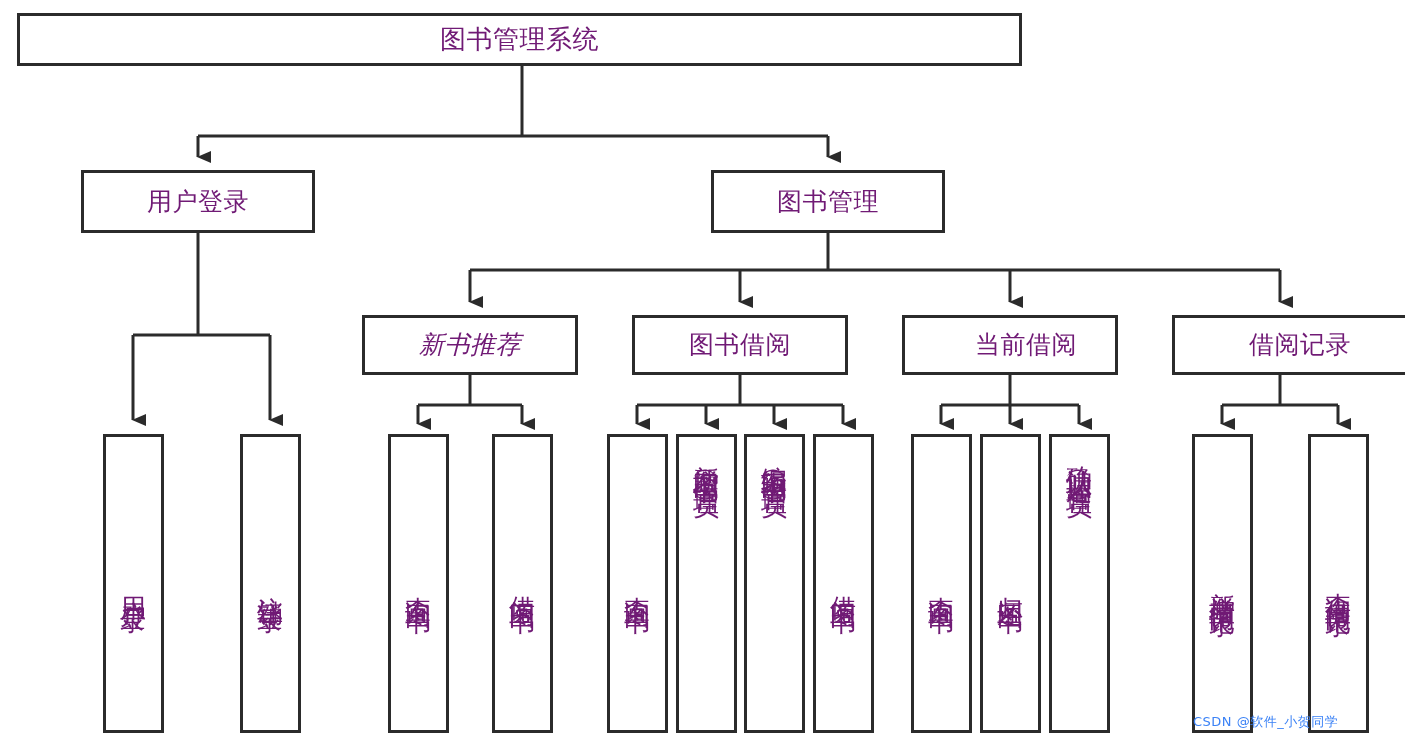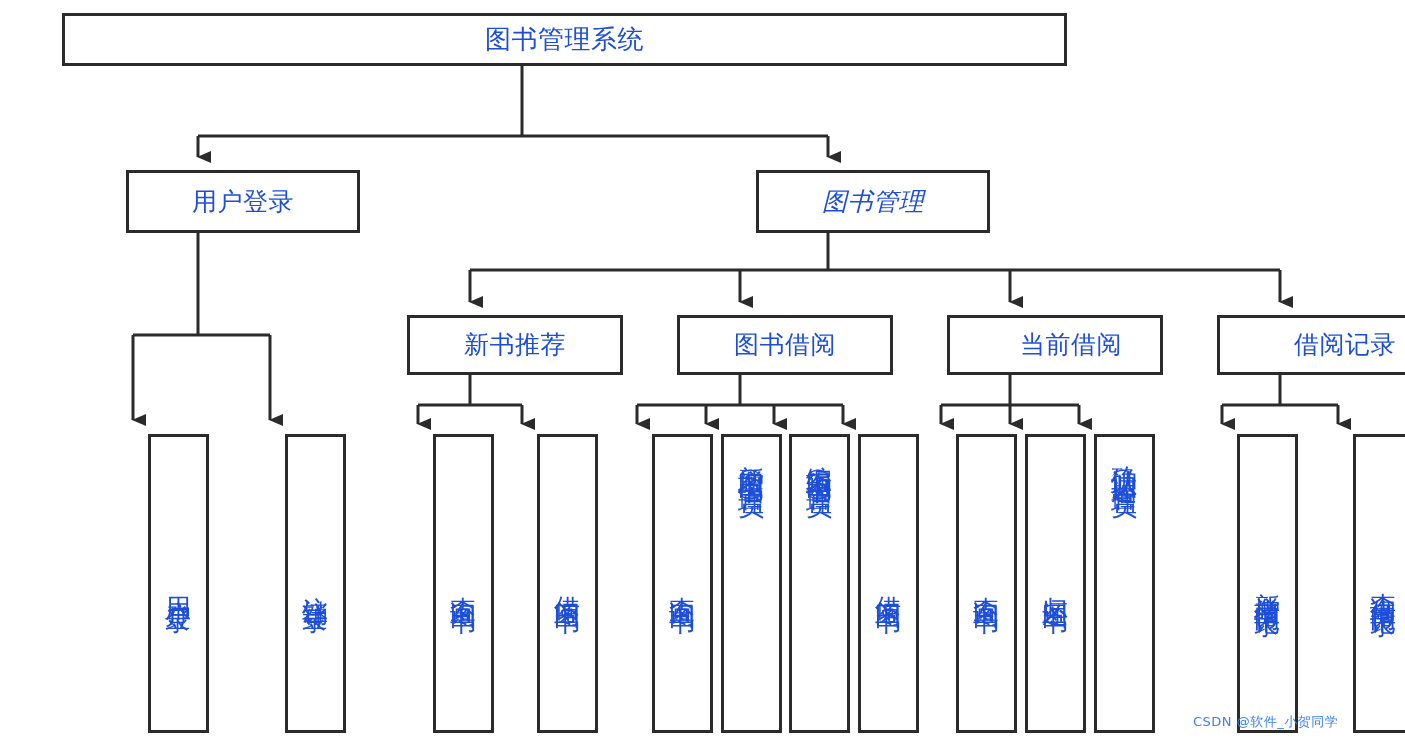--- a/index.html
+++ b/index.html
@@ -27,23 +27,22 @@
     pointer-events: none;
   }
   .node {
     position: absolute;
     box-sizing: border-box;
     border: 3px solid #2b2b2b;
     background: #ffffff;
     display: flex;
     align-items: center;
     justify-content: center;
-    color: #1d4ed8;
+    color: #701a75;
     font-weight: 400;
-    margin-left: 45px;
   }
   .node .label {
     display: block;
     line-height: 1.18;
     letter-spacing: 0.5px;
     white-space: nowrap;
   }
   
   .node.horiz .label {
     font-size: 25px;
@@ -139,25 +138,25 @@
     </g>
   </svg>
 
   <div class="node horiz root" style="left:17px; top:13px; width:1005px; height:53px;">
     <span class="label">图书管理系统</span>
   </div>
 
   <div class="node horiz" style="left:81px; top:170px; width:234px; height:63px;">
     <span class="label">用户登录</span>
   </div>
-  <div class="node horiz" style="left:711px; top:170px; width:234px; height:63px;font-style:italic;">
+  <div class="node horiz" style="left:711px; top:170px; width:234px; height:63px;">
     <span class="label">图书管理</span>
   </div>
 
-  <div class="node horiz" style="left:362px; top:315px; width:216px; height:60px;">
+  <div class="node horiz" style="left:362px; top:315px; width:216px; height:60px;font-style:italic;">
     <span class="label">新书推荐</span>
   </div>
   <div class="node horiz" style="left:632px; top:315px; width:216px; height:60px;align-items:center;">
     <span class="label">图书借阅</span>
   </div>
   <div class="node horiz" style="left:902px; top:315px; width:216px; height:60px;padding-left:32px;">
     <span class="label">当前借阅</span>
   </div>
   <div class="node horiz" style="left:1172px; top:315px; width:256px; height:60px;">
     <span class="label">借阅记录</span>

